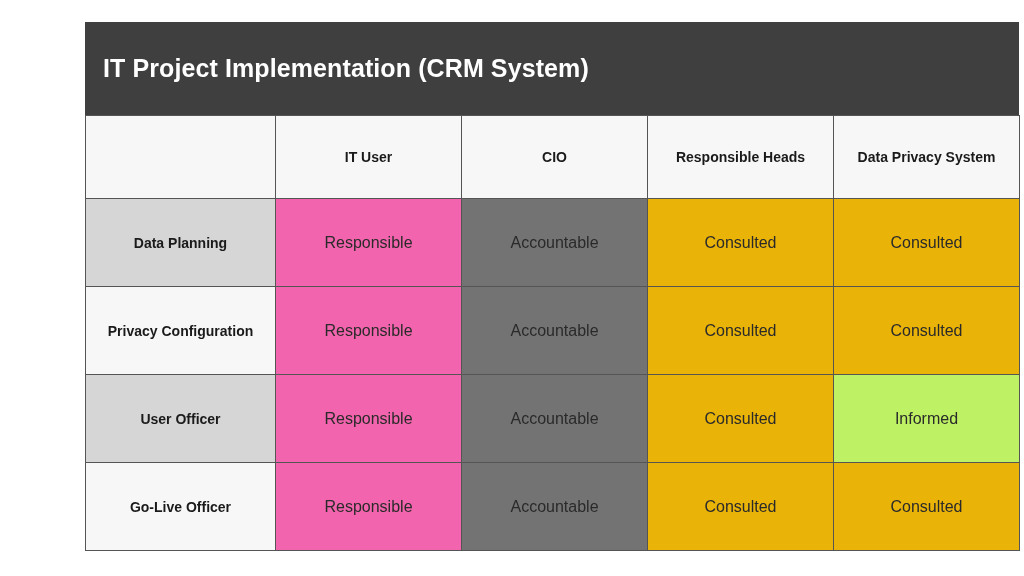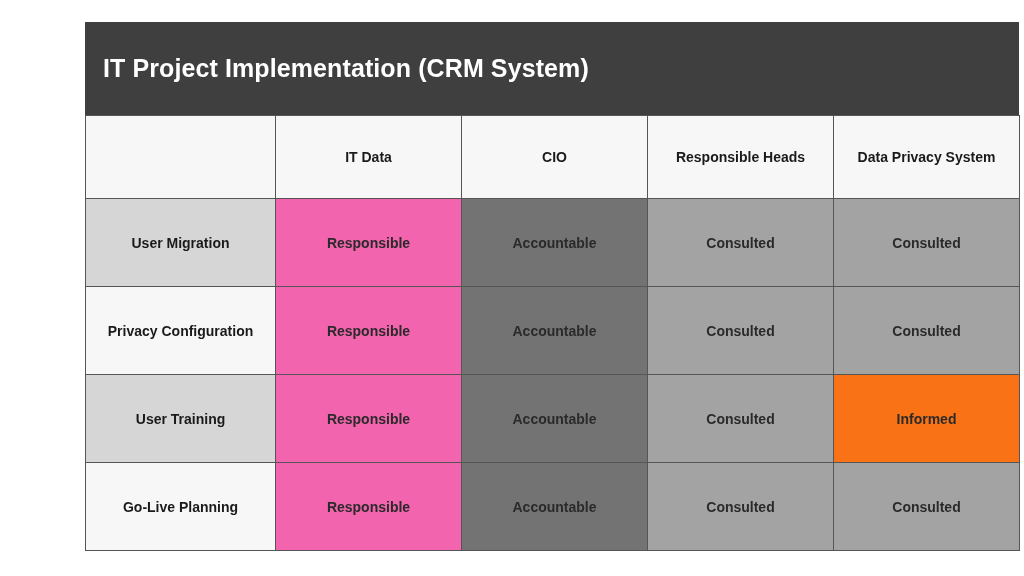--- a/index.html
+++ b/index.html
@@ -72,28 +72,28 @@
 
   td.row-label {
     font-size: 14px;
     font-weight: bold;
     color: #1a1a1a;
   }
   td.row-label.band-gray  { background: #d6d6d6; }
   td.row-label.band-light { background: #f7f7f7; }
 
   td.cell {
-    font-size: 14px;
-    font-weight: bold;
+    font-size: 16px;
+    font-weight: normal;
     color: #2a2a2a;
   }
   td.cell.role-R { background: #f264ad; }
   td.cell.role-A { background: #737373; }
-  td.cell.role-C { background: #a3a3a3; }
-  td.cell.role-I { background: #f97316; }
+  td.cell.role-C { background: #eab308; }
+  td.cell.role-I { background: #bef264; }
 </style>
 </head>
 <body>
 
 <div class="chart-wrap">
 
   <div class="title-bar">
     <span class="title-text">IT Project Implementation (CRM System)</span>
   </div>
 
@@ -101,50 +101,50 @@
     <colgroup>
       <col class="rowlabel">
       <col class="datacol">
       <col class="datacol">
       <col class="datacol">
       <col class="datacol">
     </colgroup>
     <thead>
       <tr class="header-row">
         <th class="corner-cell"></th>
-      <th>IT Data</th>
+      <th>IT User</th>
           <th>CIO</th>
           <th>Responsible Heads</th>
           <th>Data Privacy System</th>
         </tr>
     </thead>
     <tbody>
         <tr class="body-row">
-          <td class="row-label band-gray">User Migration</td>
+          <td class="row-label band-gray">Data Planning</td>
           <td class="cell role-R">Responsible</td>
           <td class="cell role-A">Accountable</td>
           <td class="cell role-C">Consulted</td>
           <td class="cell role-C">Consulted</td>
         </tr>
         <tr class="body-row">
           <td class="row-label band-light">Privacy Configuration</td>
           <td class="cell role-R">Responsible</td>
           <td class="cell role-A">Accountable</td>
           <td class="cell role-C">Consulted</td>
           <td class="cell role-C">Consulted</td>
         </tr>
         <tr class="body-row">
-          <td class="row-label band-gray">User Training</td>
+          <td class="row-label band-gray">User Officer</td>
           <td class="cell role-R">Responsible</td>
           <td class="cell role-A">Accountable</td>
           <td class="cell role-C">Consulted</td>
           <td class="cell role-I">Informed</td>
         </tr>
         <tr class="body-row">
-          <td class="row-label band-light">Go-Live Planning</td>
+          <td class="row-label band-light">Go-Live Officer</td>
           <td class="cell role-R">Responsible</td>
           <td class="cell role-A">Accountable</td>
           <td class="cell role-C">Consulted</td>
           <td class="cell role-C">Consulted</td>
         </tr>
       </tbody>
   </table>
 
 </div>
 

